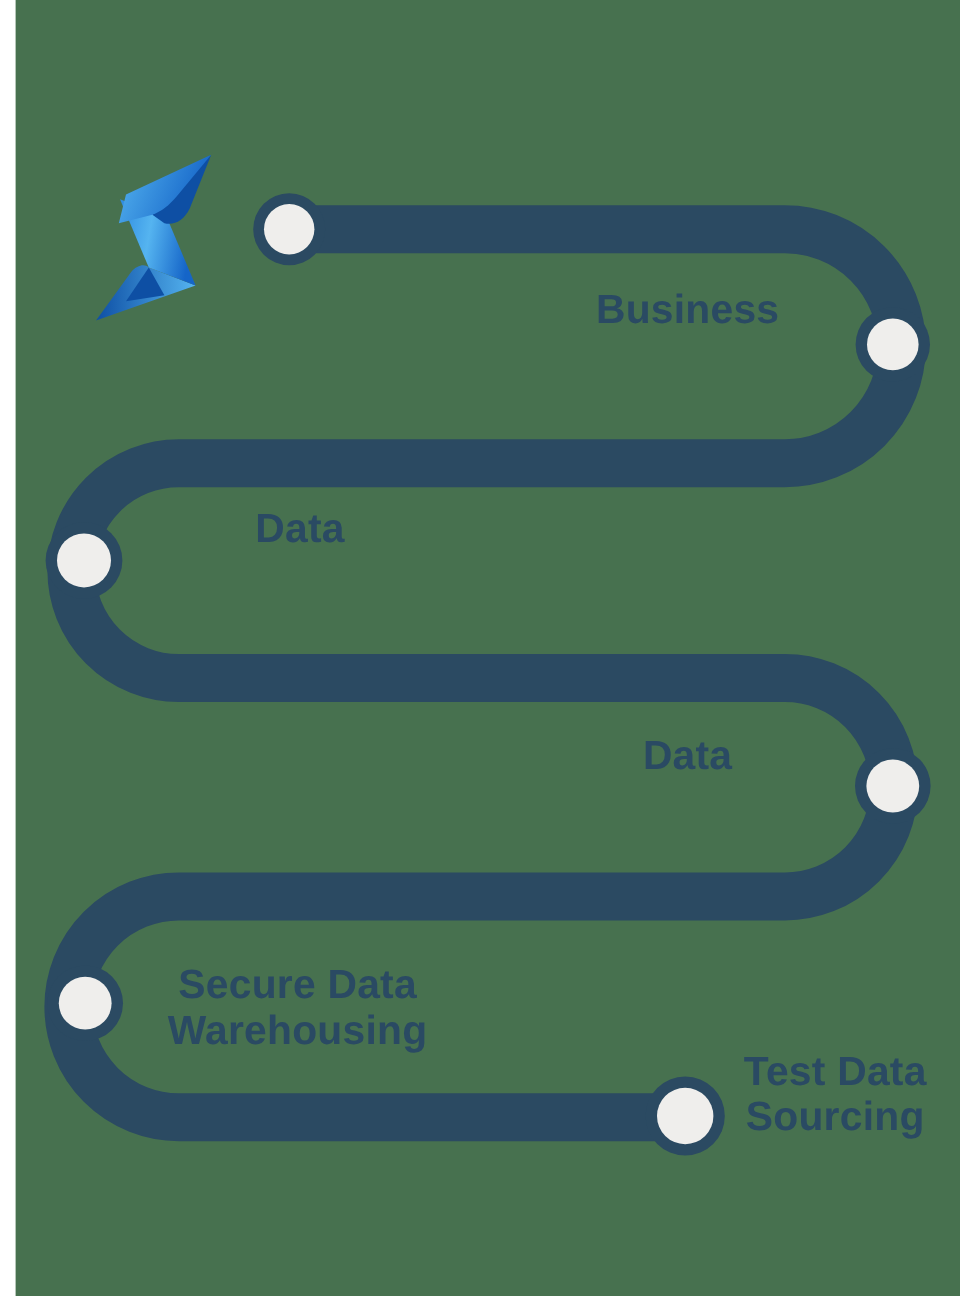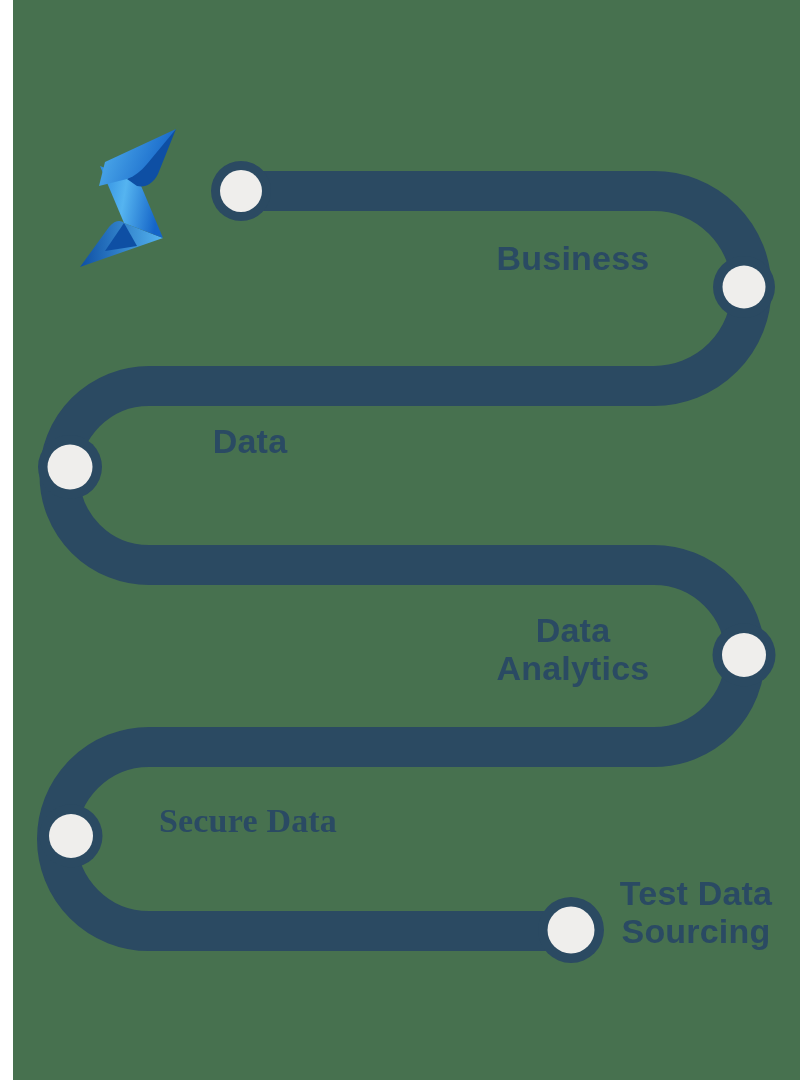--- a/index.html
+++ b/index.html
@@ -17,21 +17,21 @@
   .node-ring{fill:var(--route);}
   .node-core{fill:var(--nodefill);}
   .step-label{
     position:absolute; text-align:center;
     color:var(--text); font-weight:700; font-size:34px; line-height:38px;
     letter-spacing:0.2px;
   }
   .lbl-1{left:410px; top:239px; width:300px;}
   .lbl-2{left:62px;  top:422px; width:350px;}
   .lbl-3{left:410px; top:611px; width:300px;}
-  .lbl-4{left:60px;  top:802px; width:350px;font-family:Liberation Serif, serif;}
+  .lbl-4{left:60px;  top:802px; width:350px;}
   .lbl-5{left:533px; top:874px; width:300px;}
   .logo{position:absolute; left:62px; top:126px; width:113px; height:144px;}
 </style>
 </head>
 <body>
 
 <div class="canvas">
 
   <svg class="route-svg" width="800" height="1080" viewBox="0 0 800 1080">
     <path class="route" d="M228 191 H641 A97.5 97.5 0 0 1 641 386 H136 A89.5 89.5 0 0 0 136 565 H641 A91 91 0 0 1 641 747 H136 A92 92 0 0 0 136 931 H558"></path>
@@ -86,23 +86,23 @@
   </svg>
 
   <div class="step-label lbl-1">
     <div>Business</div>
   </div>
   <div class="step-label lbl-2">
     <div>Data</div>
   </div>
   <div class="step-label lbl-3">
     <div>Data</div>
-    <div>Analytics</div>
   </div>
   <div class="step-label lbl-4">
     <div>Secure Data</div>
+    <div>Warehousing</div>
   </div>
   <div class="step-label lbl-5">
     <div>Test Data</div>
     <div>Sourcing</div>
   </div>
 
 </div>
 
 </body></html>

